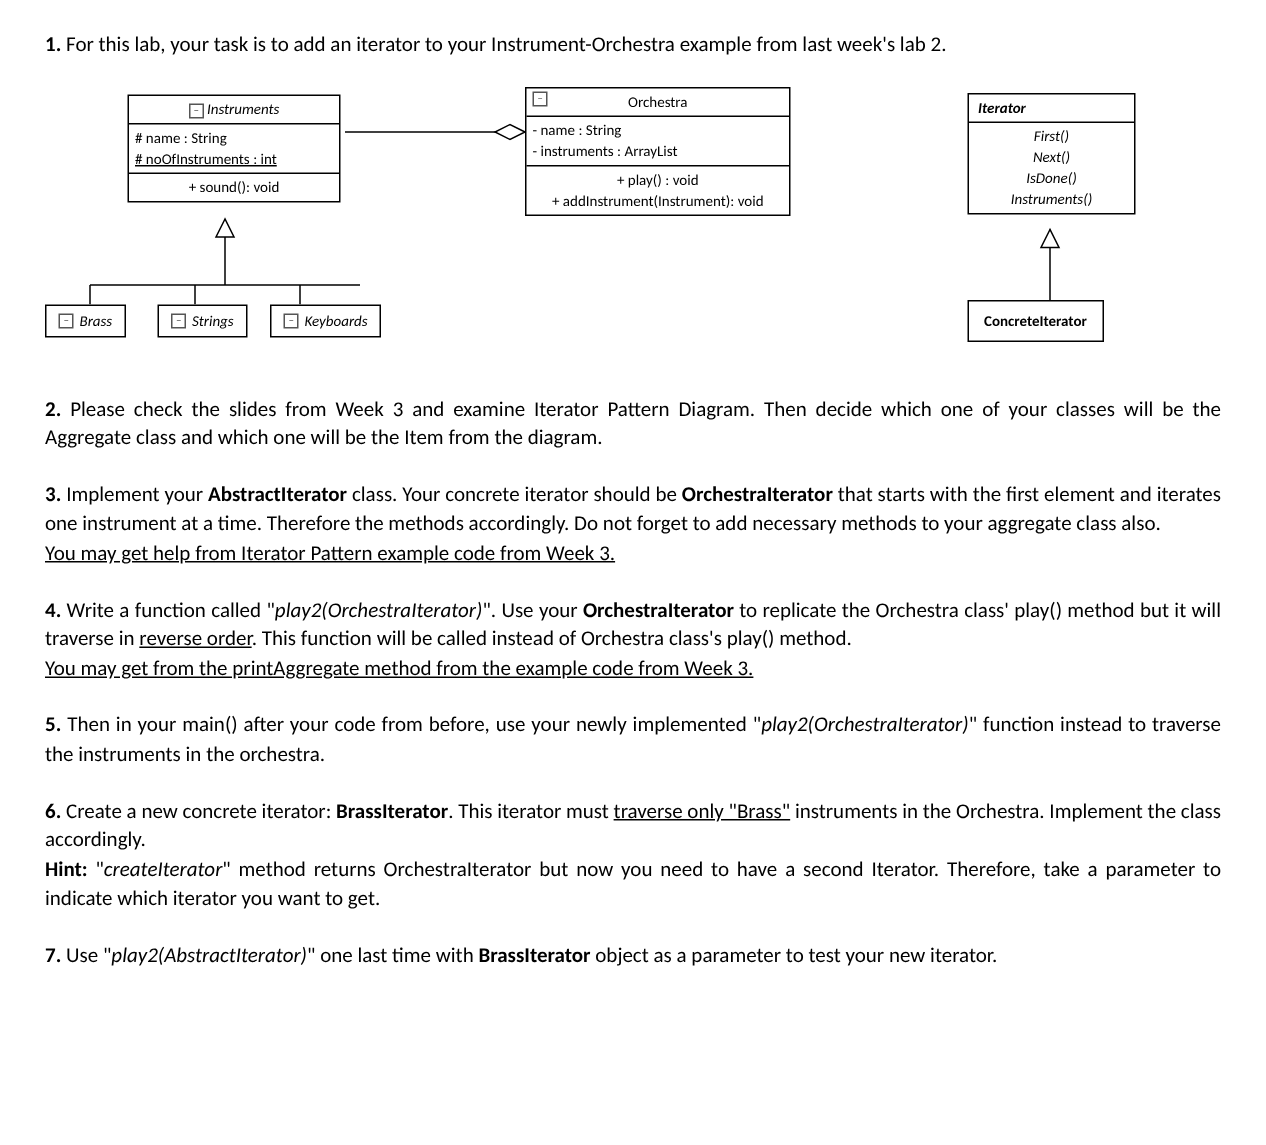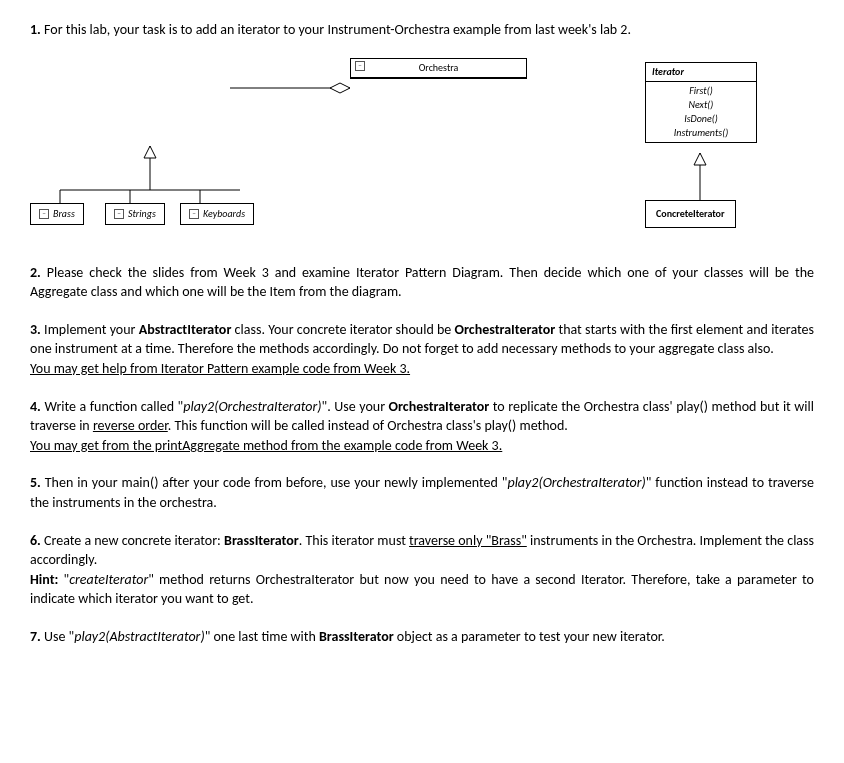--- a/index.html
+++ b/index.html
@@ -91,25 +91,46 @@
     <line x1="100" y1="132" x2="100" y2="145" stroke="#000" stroke-width="1"></line>
     <line x1="170" y1="132" x2="170" y2="145" stroke="#000" stroke-width="1"></line>
 
     <line x1="200" y1="30" x2="320" y2="30" stroke="#000" stroke-width="1"></line>
     <polygon points="320,30 310,25 300,30 310,35" fill="#fff" stroke="#000" stroke-width="1"></polygon>
 
     <line x1="670" y1="95" x2="670" y2="142" stroke="#000" stroke-width="1"></line>
     <polygon points="670,95 664,107 676,107" fill="#fff" stroke="#000" stroke-width="1"></polygon>
   </svg>
 
+  <div class="uml-box" style="left:55px; top:5px; width:140px;">
+    <div class="uml-title italic">
+      <span class="expand-icon">−</span>
+      <span>Instruments</span>
+    </div>
+    <div class="uml-section">
+      <div># name : String</div>
+      <div class="underline"># noOfInstruments : int</div>
+    </div>
+    <div class="uml-section">
+      <div>+ sound(): void</div>
+    </div>
+  </div>
 
   <div class="uml-box" style="left:320px; top:0px; width:175px;">
     <div class="uml-title">
       <span class="expand-icon" style="position:absolute;left:4px;">−</span>
       <span>Orchestra</span>
+    </div>
+    <div class="uml-section">
+      <div>- name : String</div>
+      <div>- instruments : ArrayList</div>
+    </div>
+    <div class="uml-section">
+      <div>+ play() : void</div>
+      <div>+ addInstrument(Instrument): void</div>
     </div>
   </div>
 
   <div class="uml-box" style="left:615px; top:4px; width:110px;">
     <div class="uml-title bold italic" style="text-align:left;padding-left:6px;">Iterator</div>
     <div class="uml-section italic">
       <div>First()</div>
       <div>Next()</div>
       <div>IsDone()</div>
       <div>Instruments()</div>

